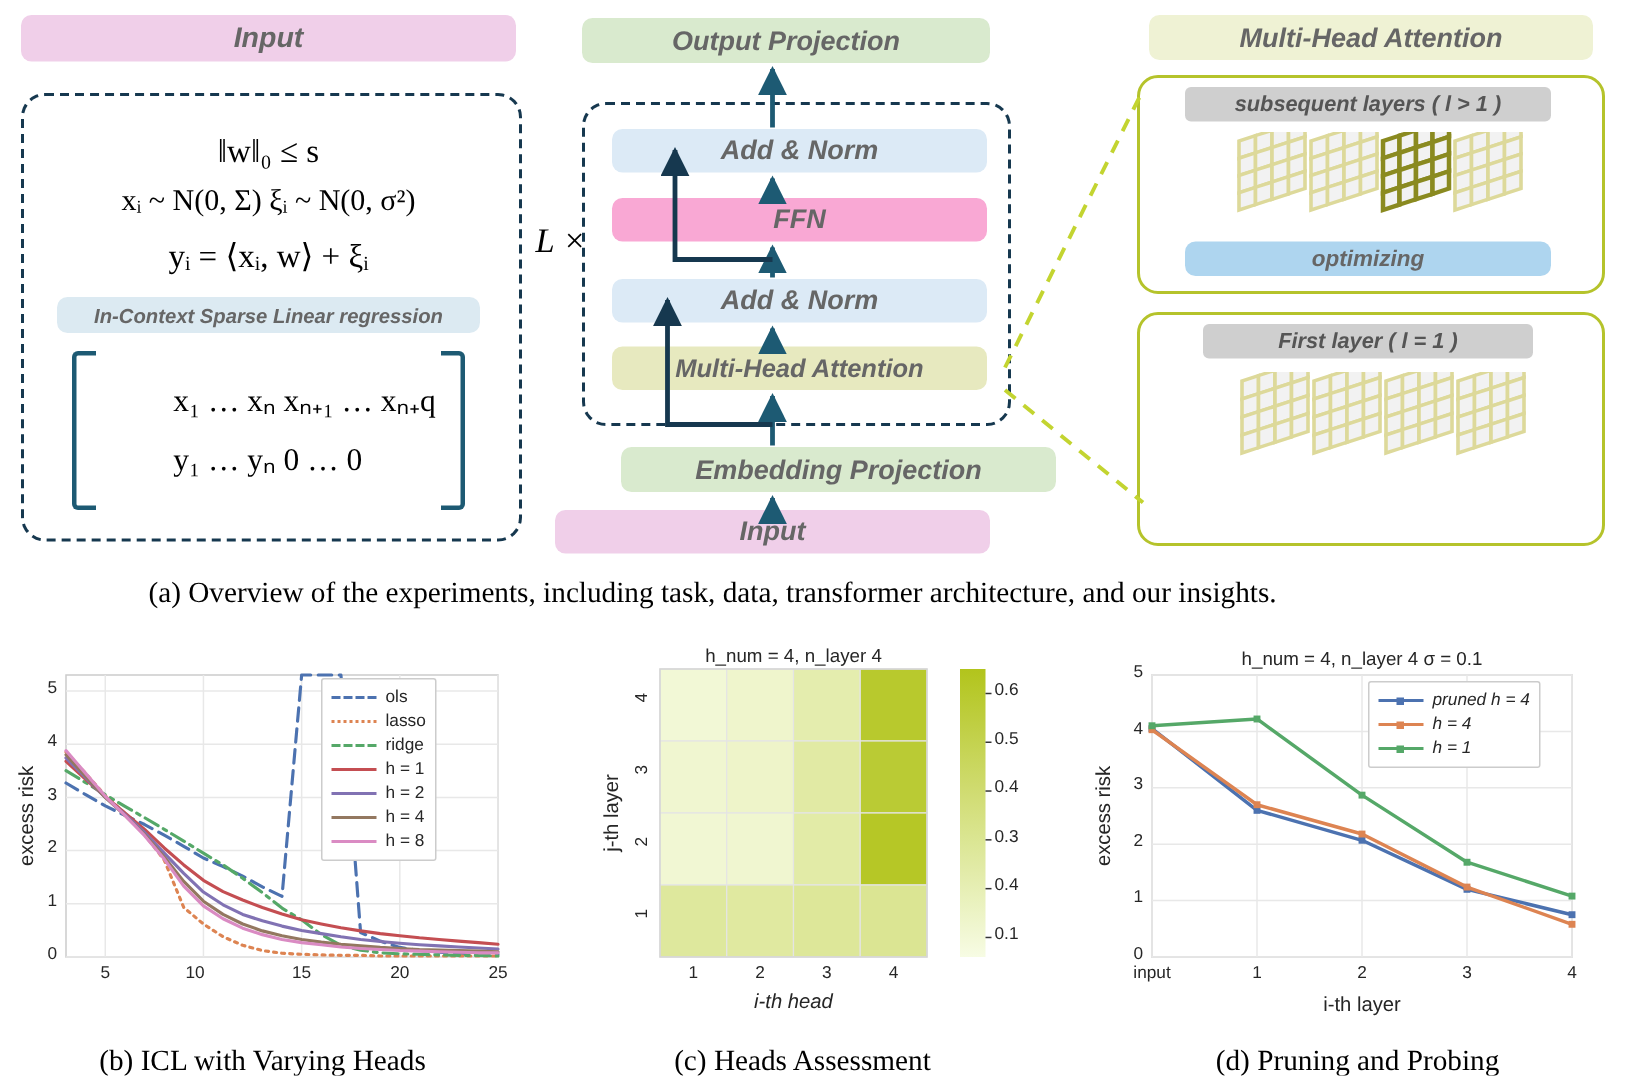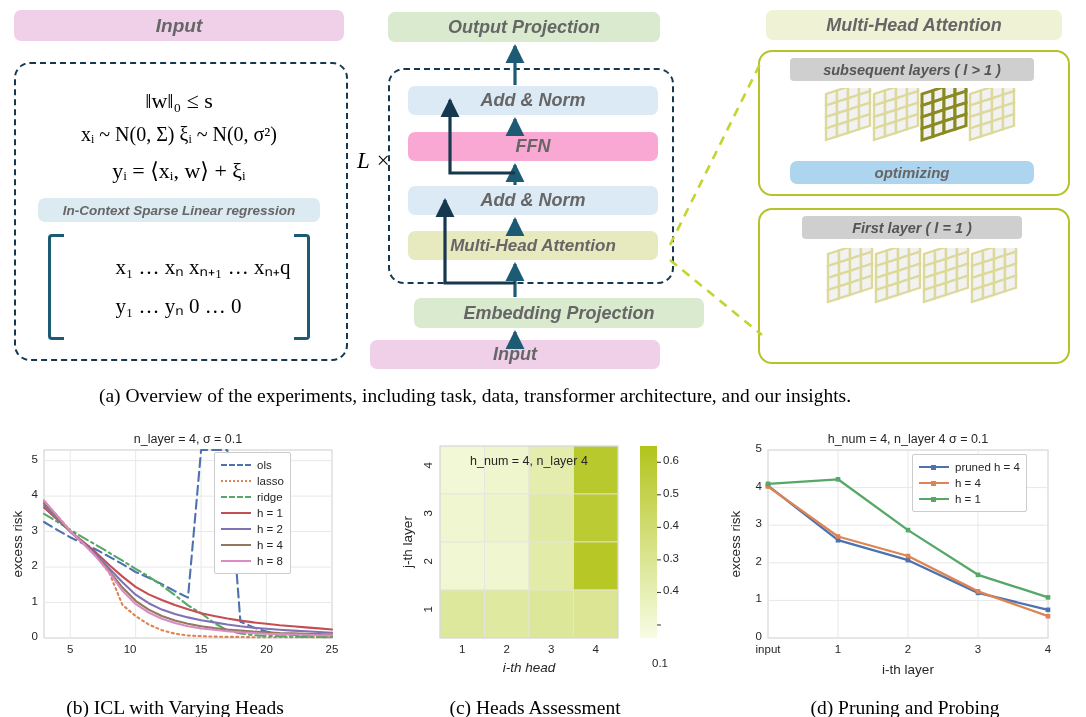--- a/index.html
+++ b/index.html
@@ -352,21 +352,20 @@
       </div>
       <div class="legrow">
         <div class="legline" style="border-top:2.2px solid #937860;"></div>
         <span class="legtxt">h = 4</span>
       </div>
       <div class="legrow">
         <div class="legline" style="border-top:2.2px solid #da8bc3;"></div>
         <span class="legtxt">h = 8</span>
       </div>
     </div>
-<div class="ctitle" style="left:36px;top:4px;width:288px;">n_layer = 4, σ = 0.1</div>
     <div class="ticklbl" style="left:50.18181818181819px;top:215px;width:24px;text-align:center;">5</div>
     <div class="ticklbl" style="left:115.63636363636364px;top:215px;width:24px;">10</div>
     <div class="ticklbl" style="left:181.09090909090907px;top:215px;width:24px;text-align:center;">15</div>
     <div class="ticklbl" style="left:246.5454545454545px;top:215px;width:24px;text-align:center;">20</div>
     <div class="ticklbl" style="left:312px;top:215px;width:24px;text-align:center;">25</div>
     <div class="ticklbl" style="left:14px;top:202px;width:16px;text-align:right;">0</div>
     <div class="ticklbl" style="left:14px;top:166.52830188679246px;width:16px;text-align:right;">1</div>
     <div class="ticklbl" style="left:14px;top:131.0566037735849px;width:16px;text-align:right;">2</div>
     <div class="ticklbl" style="left:14px;top:95.58490566037736px;width:16px;text-align:right;">3</div>
     <div class="ticklbl" style="left:14px;top:60.11320754716979px;width:16px;text-align:right;">4</div>
@@ -413,27 +412,27 @@
         </linearGradient>
       </defs>
       <rect x="282" y="18" width="17" height="192" fill="url(#cgrad)"></rect>
       <line x1="299" y1="196.98305084745763" x2="303" y2="196.98305084745763" stroke="#333" stroke-width="1"></line>
       <line x1="299" y1="164.4406779661017" x2="303" y2="164.4406779661017" stroke="#333" stroke-width="1"></line>
       <line x1="299" y1="131.89830508474577" x2="303" y2="131.89830508474577" stroke="#333" stroke-width="1"></line>
       <line x1="299" y1="99.35593220338983" x2="303" y2="99.35593220338983" stroke="#333" stroke-width="1"></line>
       <line x1="299" y1="66.81355932203391" x2="303" y2="66.81355932203391" stroke="#333" stroke-width="1"></line>
       <line x1="299" y1="34.27118644067798" x2="303" y2="34.27118644067798" stroke="#333" stroke-width="1"></line>
     </svg>
-<div class="ticklbl" style="left:294px;top:188.98305084745763px;margin-top:40px;">0.1</div>
+<div class="ticklbl" style="left:305px;top:188.98305084745763px;">0.1</div>
     <div class="ticklbl" style="left:305px;top:156.4406779661017px;">0.4</div>
     <div class="ticklbl" style="left:305px;top:123.89830508474577px;">0.3</div>
     <div class="ticklbl" style="left:305px;top:91.35593220338983px;">0.4</div>
     <div class="ticklbl" style="left:305px;top:58.81355932203391px;">0.5</div>
     <div class="ticklbl" style="left:305px;top:26.27118644067798px;">0.6</div>
-    <div class="ctitle" style="left:62px;top:2px;width:218px;margin-top:24px;">h_num = 4, n_layer 4</div>
+    <div class="ctitle" style="left:62px;top:2px;width:218px;">h_num = 4, n_layer 4</div>
     <div class="ticklbl" style="left:94.25px;top:215px;width:20px;text-align:center;">1</div>
     <div class="ticklbl" style="left:138.75px;top:215px;width:20px;text-align:center;">2</div>
     <div class="ticklbl" style="left:183.25px;top:215px;width:20px;text-align:center;">3</div>
     <div class="ticklbl" style="left:227.75px;top:215px;width:20px;text-align:center;">4</div>
     <div class="ticklbl" style="left:64px;top:34px;width:12px;text-align:right;transform:rotate(-90deg);">4</div>
     <div class="ticklbl" style="left:64px;top:82px;width:12px;text-align:right;transform:rotate(-90deg);">3</div>
     <div class="ticklbl" style="left:64px;top:130px;width:12px;text-align:right;transform:rotate(-90deg);">2</div>
     <div class="ticklbl" style="left:64px;top:178px;width:12px;text-align:right;transform:rotate(-90deg);">1</div>
     <div class="axlabel" style="left:82px;top:232px;width:178px;font-style:italic;">i-th head</div>
     <div class="axlabel" style="left:42px;top:210px;width:192px;transform:rotate(-90deg);transform-origin:left top;">j-th layer</div>
@@ -469,21 +468,21 @@
       <rect x="193.7" y="125.73199999999999" width="4.6" height="4.6" fill="#dd8452"></rect>
       <rect x="263.7" y="161.076" width="4.6" height="4.6" fill="#dd8452"></rect>
       <rect x="333.7" y="185.892" width="4.6" height="4.6" fill="#dd8452"></rect>
       <path d="M56.0,55.8 L126.0,51.3 L196.0,102.1 L266.0,146.8 L336.0,169.4 " fill="none" stroke="#55a868" stroke-width="2.3" stroke-linejoin="round" stroke-linecap="round"></path>
       <rect x="53.7" y="53.540000000000006" width="4.6" height="4.6" fill="#55a868"></rect>
       <rect x="123.7" y="49.028000000000006" width="4.6" height="4.6" fill="#55a868"></rect>
       <rect x="193.7" y="99.788" width="4.6" height="4.6" fill="#55a868"></rect>
       <rect x="263.7" y="144.53199999999998" width="4.6" height="4.6" fill="#55a868"></rect>
       <rect x="333.7" y="167.09199999999998" width="4.6" height="4.6" fill="#55a868"></rect>
     </svg>
-  <div class="legendbox" id="d-legend" style="left:200px;top:26px;">
+  <div class="legendbox" id="d-legend" style="left:200px;top:26px;font-style:italic;">
       <div class="legrow">
         <div class="legline" style="border-top:2.4px solid #4c72b0;position:relative;">
           <span style="position:absolute;left:12px;top:-3.4px;width:5px;height:5px;background:#4c72b0;"></span>
         </div>
         <span class="legtxt">pruned h = 4</span>
       </div>
       <div class="legrow">
         <div class="legline" style="border-top:2.4px solid #dd8452;position:relative;">
           <span style="position:absolute;left:12px;top:-3.4px;width:5px;height:5px;background:#dd8452;"></span>
         </div>

